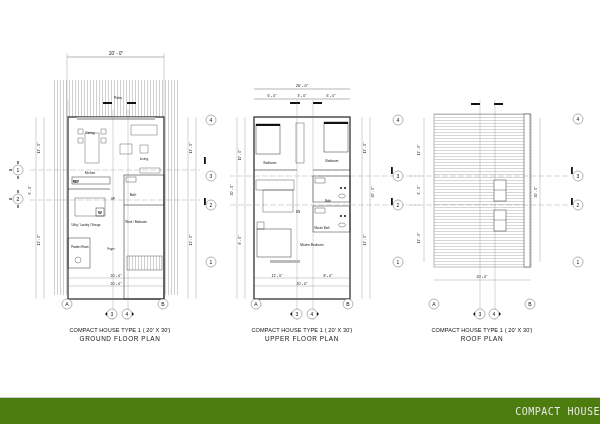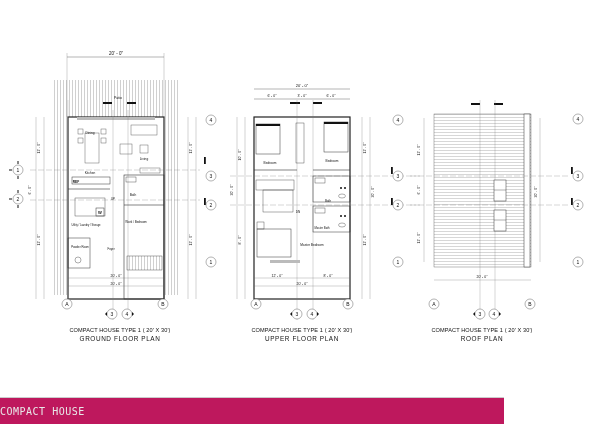--- a/index.html
+++ b/index.html
@@ -1,20 +1,20 @@
 <!DOCTYPE html>
 <html><head>
 <meta charset="utf-8">
 <style>
   html, body { margin:0; padding:0; background:#fff; }
   body { width:600px; height:424px; position:relative; overflow:hidden; font-family:"Liberation Sans", sans-serif; }
   #sheet { position:absolute; left:0; top:0; width:600px; height:396px; background:#fff; }
   #sheet svg { position:absolute; left:0; top:0; }
   .t { font-family:"Liberation Sans", sans-serif; fill:#111; }
-  #footer { position:absolute; left:0; top:397px; width:504px; height:27px; background:#be185d; border-top:1px solid #ccc; display:flex; align-items:center; justify-content:flex-start; }
+  #footer { position:absolute; left:0; top:397px; width:600px; height:27px; background:#4d7c0f; border-top:1px solid #ccc; display:flex; align-items:center; justify-content:flex-end; }
   #footer span { color:#e8e8e8; font-family:"DejaVu Sans Mono", monospace; font-size:10px; letter-spacing:0.5px; }
   .cap { position:absolute; text-align:center; font-family:"Liberation Sans", sans-serif; color:#111; }
   .cap .l1 { font-size:5.6px; letter-spacing:0.1px; }
   .cap .l2 { font-size:6.4px; letter-spacing:0.6px; margin-top:2px; }
 </style>
 </head>
 <body>
 
 <div id="sheet">
 <svg width="600" height="396" viewBox="0 0 600 396">

